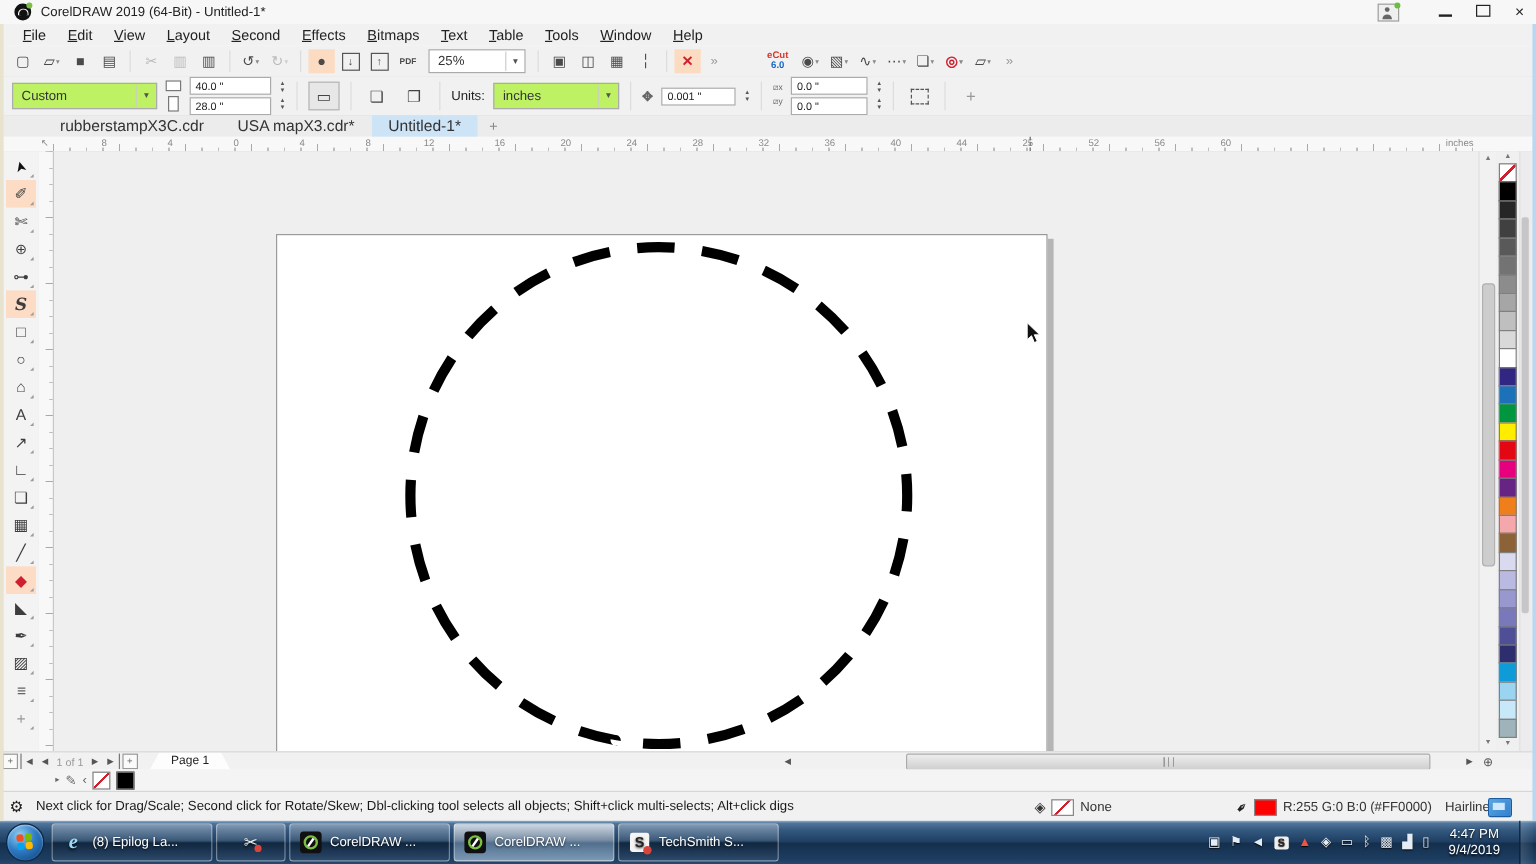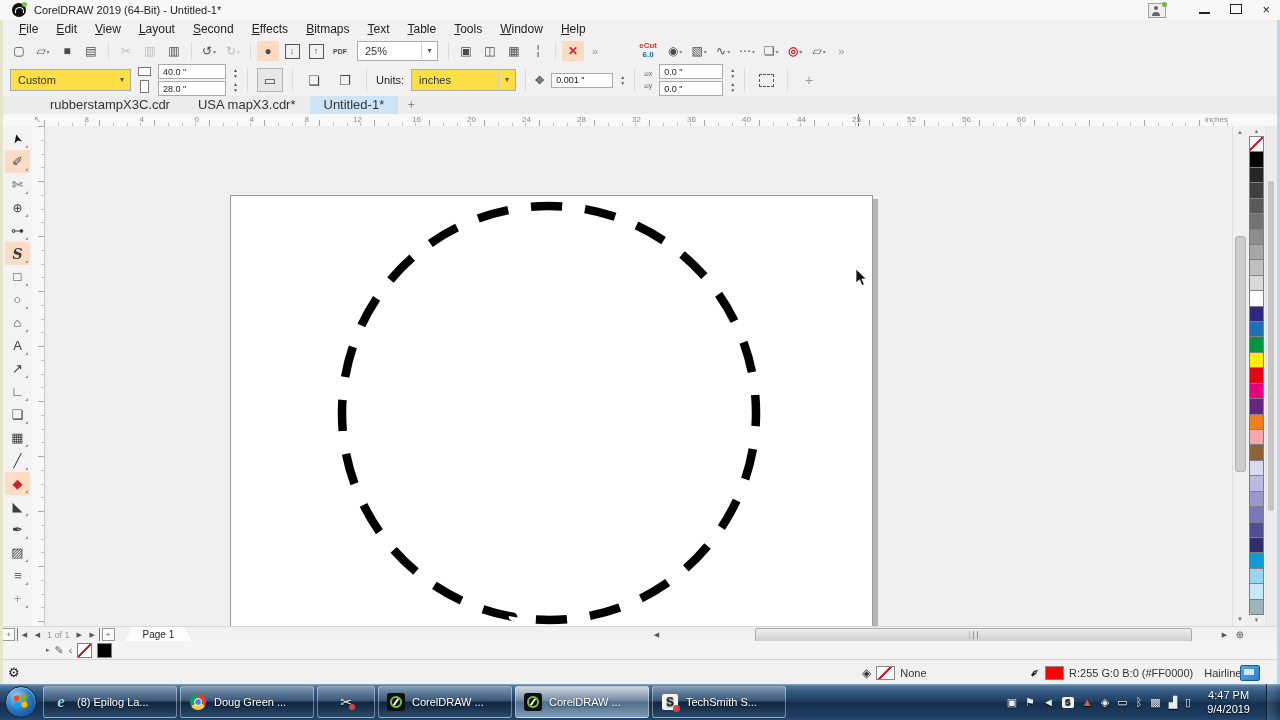--- a/index.html
+++ b/index.html
@@ -40,21 +40,21 @@
   .tgap{width:26px;}
   .tchev{color:#999;font-size:11px;padding:0 6px;}
   .tcombo{width:72px;height:18px;background:#fff;border:1px solid #ababab;display:flex;align-items:center;font-size:11px;padding-left:7px;margin:0 4px;}
   .tcombo .caret{margin-left:auto;border-left:1px solid #ccc;width:15px;text-align:center;color:#555;font-size:8px;line-height:16px;}
   .badge{display:flex;flex-direction:column;line-height:1.1;font-size:8px;font-weight:bold;align-items:center;width:28px;}
   .badge .r{color:#d6382c;} .badge .b{color:#1565c0;}
 
   
   #propbar{position:absolute;left:0;top:64px;width:100%;height:32px;background:#f1f1f1;border-bottom:1px solid #cfcfcf;
     display:flex;align-items:center;padding-left:10px;gap:7px;font-size:11px;}
-  .combo{height:20px;background:#fde047;border:1px solid #ababab;display:flex;align-items:center;padding-left:7px;}
+  .combo{height:20px;background:#bef264;border:1px solid #ababab;display:flex;align-items:center;padding-left:7px;}
   .combo .caret{margin-left:auto;border-left:1px solid #ccc;width:16px;text-align:center;color:#555;font-size:8px;line-height:18px;}
   .plabel{color:#222;}
   .dimcol{display:flex;flex-direction:column;gap:2px;}
   .spin-input{height:13px;background:#fff;border:1px solid #ababab;font-size:9px;display:flex;align-items:center;padding-left:4px;color:#222;}
   .spins{display:flex;flex-direction:column;justify-content:center;gap:1px;font-size:5px;color:#555;line-height:1;}
   .mrect{display:inline-block;border:1px solid #777;background:#fff;}
   .dimicons{display:flex;flex-direction:column;gap:4px;align-items:center;}
   .pbtn{min-width:24px;height:22px;display:flex;align-items:center;justify-content:center;font-size:13px;color:#444;}
   .pbtn.sel{border:1px solid #b5b5b5;background:#e7e7e7;}
   .psep{width:1px;height:24px;background:#dcdcdc;margin:0 2px;}
@@ -574,20 +574,21 @@
     <span class="g" style="font-size:7px" data-name="flyout-arrow-icon">▸</span>
     <span class="g" data-name="eyedropper-icon">✎</span>
     <span class="g" data-name="chevron-left-icon">‹</span>
     <span class="dsw none" data-name="doc-swatch-none"></span>
     <span class="dsw black" data-name="doc-swatch-black"></span>
 
   </div>
 
   <div id="statusbar" data-name="status-bar">
     <span id="sb-gear" data-name="status-settings-gear-icon">⚙</span>
+    <span id="sb-hint" data-name="status-hint-text">Next click for Drag/Scale; Second click for Rotate/Skew; Dbl-clicking tool selects all objects; Shift+click multi-selects; Alt+click digs</span>
     <div class="sbgroup" id="sb-fill">
       <span data-name="fill-status-icon" style="font-size:12px;color:#333">◈</span>
       <span class="sbswatch none" data-name="fill-color-swatch"></span>
       <span data-name="fill-status-label">None</span>
     </div>
     <div class="sbgroup" id="sb-outline">
       <span id="sb-pen" data-name="outline-pen-icon">✒</span>
       <span class="sbswatch" id="sb-outline-swatch" data-name="outline-color-swatch" style="background: rgb(255, 0, 0);"></span>
       <span data-name="outline-rgb-label">R:255 G:0 B:0 (#FF0000)</span>
       <span style="margin-left:6px" data-name="outline-width-label">Hairline</span>
@@ -605,26 +606,20 @@
           <i style="background:#00a4ef"></i>
           <i style="background:#ffb900"></i>
       </span>
     </div>
     <div id="tasks" data-name="taskbar-buttons">
         <div class="task" data-name="taskbar-ie-button">
           <span class="ticon" data-name="internet-explorer-icon">
             <span class="ic-ie" data-name="internet-explorer-icon">e</span>
           </span>
           <span data-name="taskbar-button-label">(8) Epilog La...</span>
-        </div>
-        <div class="task" data-name="taskbar-chrome-button">
-          <span class="ticon" data-name="chrome-icon">
-            <span class="ic-chrome" data-name="chrome-icon"></span>
-          </span>
-          <span data-name="taskbar-button-label">Doug Green ...</span>
         </div>
         <div class="task icononly" data-name="taskbar-snipping-button">
           <span class="ticon" data-name="snipping-tool-icon">
             <span class="ic-snip" data-name="snipping-tool-icon">✂</span>
           </span>
         </div>
         <div class="task" data-name="taskbar-coreldraw-button-1">
           <span class="ticon" data-name="coreldraw-icon">
             <span class="ic-corel" data-name="coreldraw-icon"></span>
           </span>

